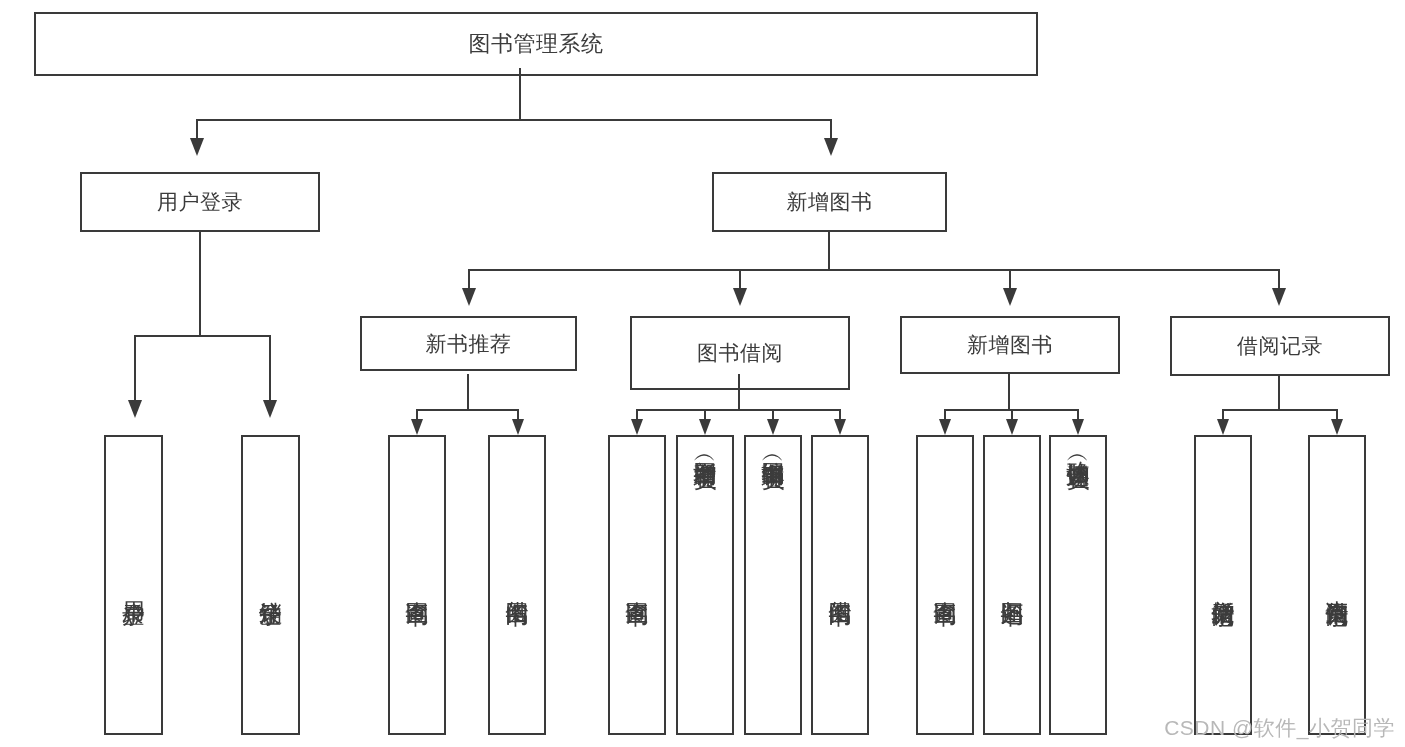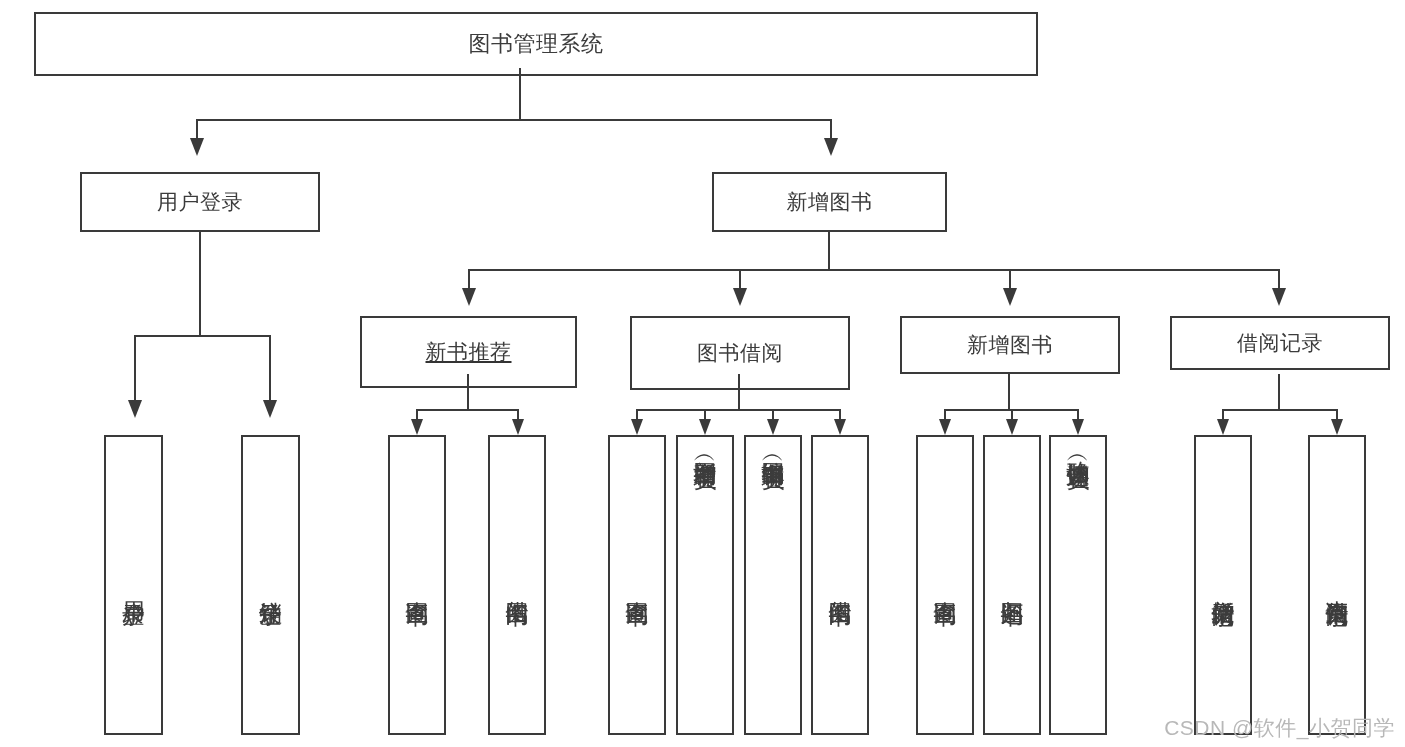--- a/index.html
+++ b/index.html
@@ -137,30 +137,30 @@
   <div class="hline" style="left:468px; top:269px; width:812px;"></div>
   <div class="vline" style="left:468px; top:269px; height:22px;"></div>
   <div class="vline" style="left:739px; top:269px; height:22px;"></div>
   <div class="vline" style="left:1009px; top:269px; height:22px;"></div>
   <div class="vline" style="left:1278px; top:269px; height:22px;"></div>
   <div class="arrow" style="left:462px; top:288px;"></div>
   <div class="arrow" style="left:733px; top:288px;"></div>
   <div class="arrow" style="left:1003px; top:288px;"></div>
   <div class="arrow" style="left:1272px; top:288px;"></div>
 
-  <div class="node horiz" style="left:360px; top:316px; width:217px; height:72px;text-decoration:underline;">
+  <div class="node horiz" style="left:360px; top:316px; width:217px; height:55px;">
     <span class="label">新书推荐</span>
   </div>
   <div class="node horiz" style="left:630px; top:316px; width:220px; height:74px;">
     <span class="label">图书借阅</span>
   </div>
   <div class="node horiz" style="left:900px; top:316px; width:220px; height:58px;">
     <span class="label">新增图书</span>
   </div>
-  <div class="node horiz" style="left:1170px; top:316px; width:220px; height:54px;">
+  <div class="node horiz" style="left:1170px; top:316px; width:220px; height:60px;">
     <span class="label">借阅记录</span>
   </div>
 
   <div class="vline" style="left:467px; top:374px; height:36px;"></div>
   <div class="hline" style="left:416px; top:409px; width:103px;"></div>
   <div class="vline" style="left:416px; top:409px; height:12px;"></div>
   <div class="vline" style="left:517px; top:409px; height:12px;"></div>
   <div class="arrow small" style="left:411px; top:419px;"></div>
   <div class="arrow small" style="left:512px; top:419px;"></div>
 

